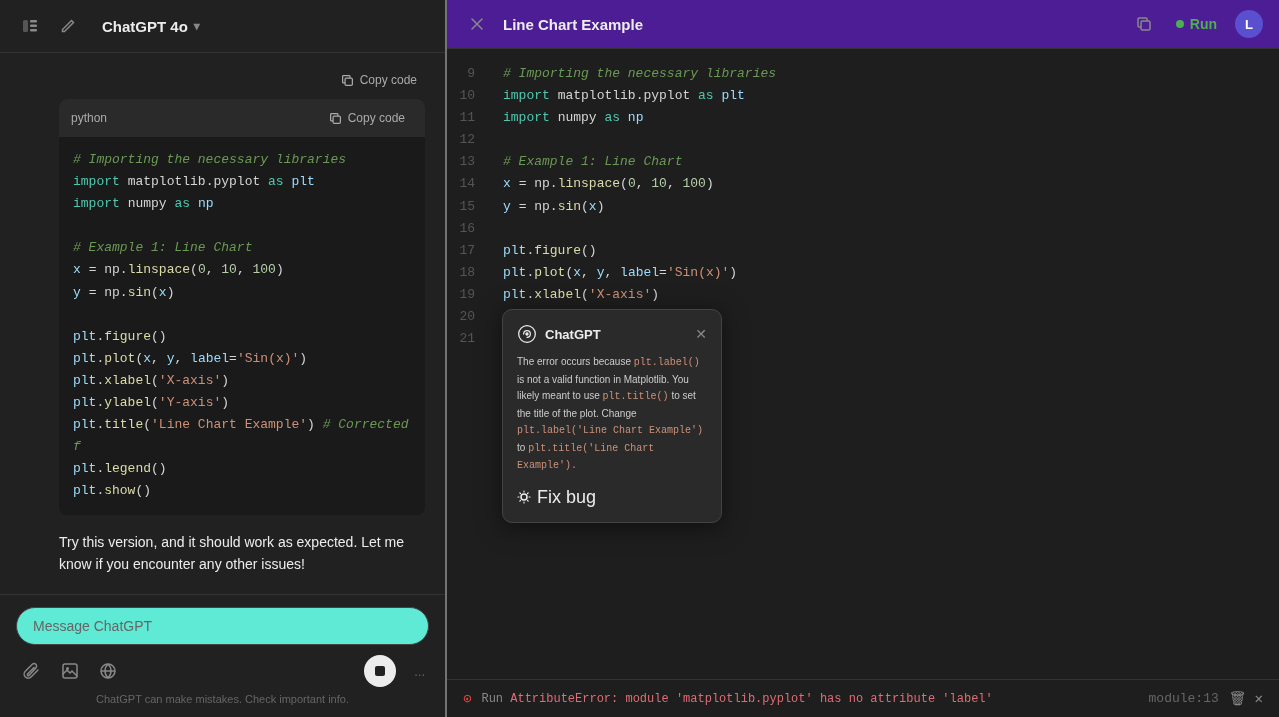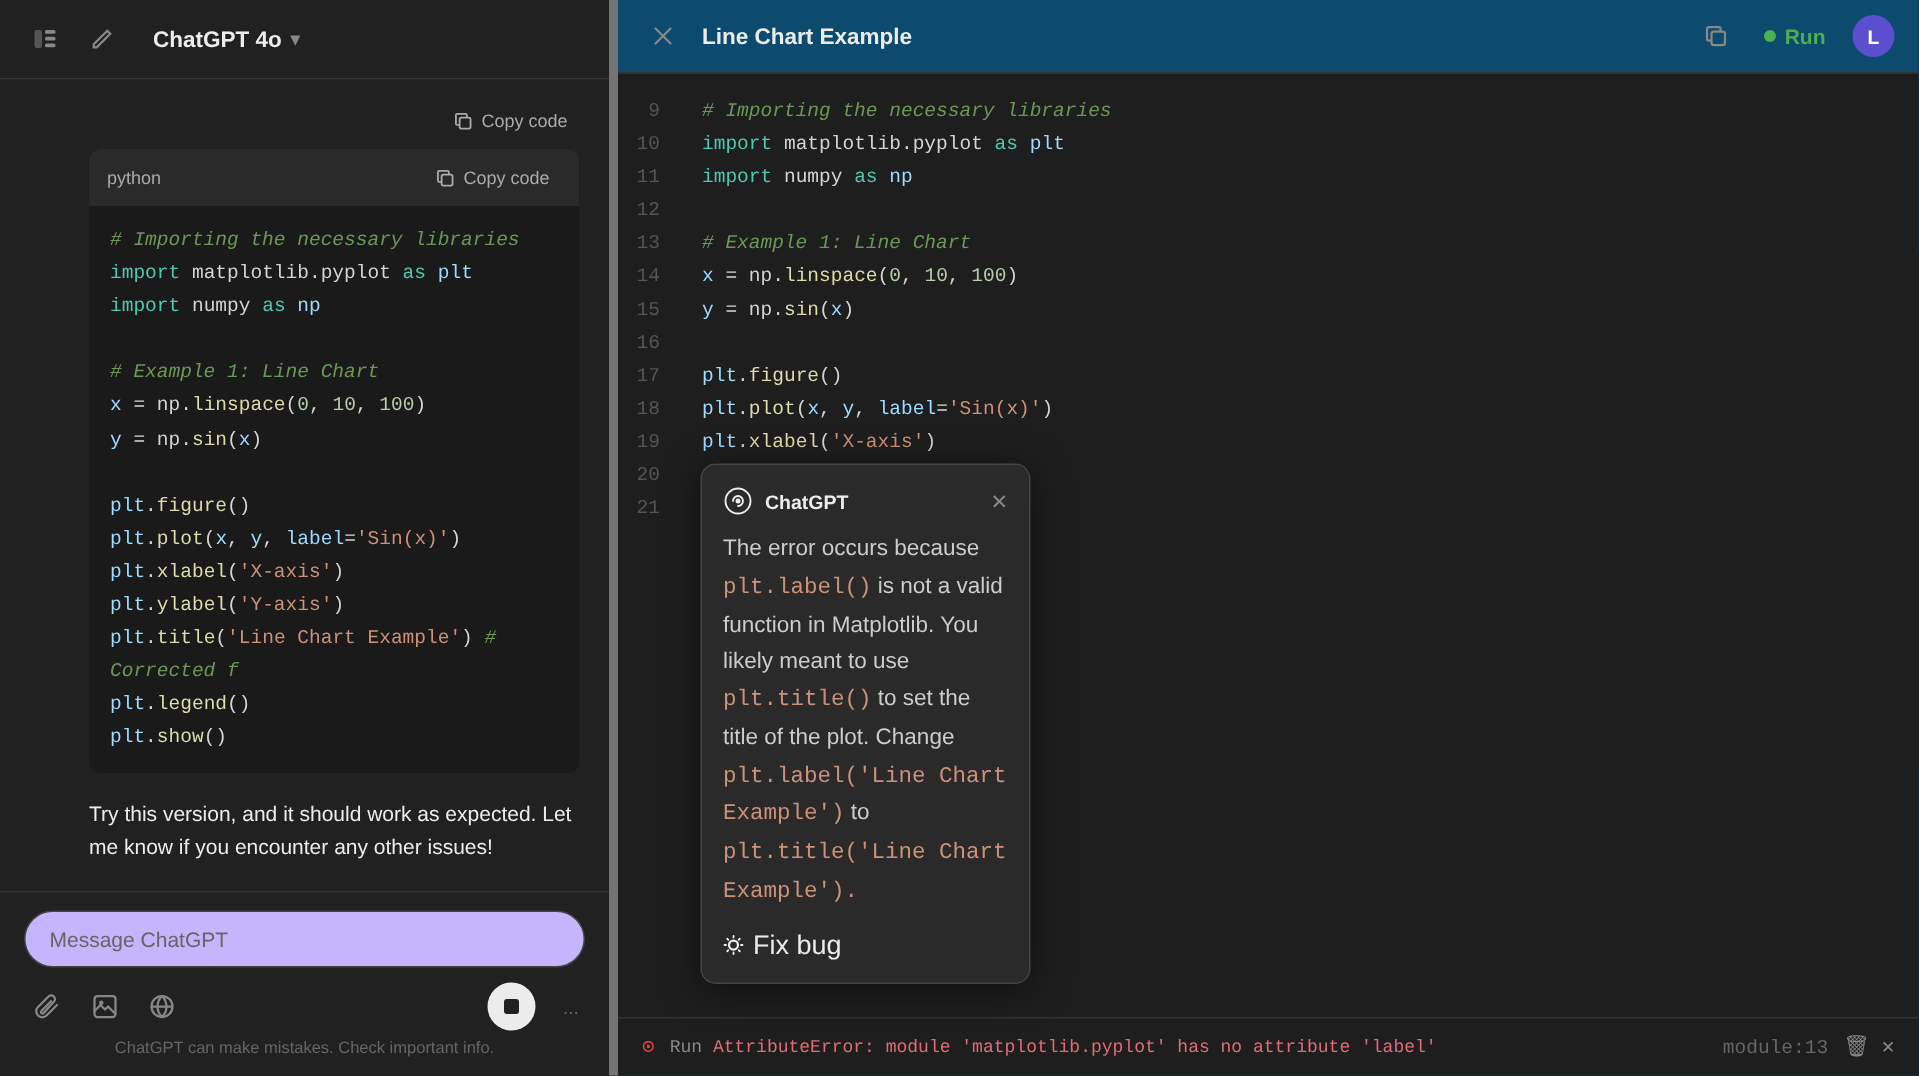--- a/index.html
+++ b/index.html
@@ -8,25 +8,25 @@
       background: #212121;
       color: #ececec;
       display: flex;
       height: 717px;
       width: 1279px;
       overflow: hidden;
     }
 
     
     .left-panel {
-      width: 412px;
+      width: 447px;
       background: #212121;
       display: flex;
       flex-direction: column;
-      border-right: 6px solid #737373;
+      border-right: 2px solid #737373;
       position: relative;
     }
 
     .top-bar {
       display: flex;
       align-items: center;
       gap: 12px;
       padding: 12px 16px;
       border-bottom: 1px solid #333;
     }
@@ -152,21 +152,21 @@
     }
 
     .message-input-bar {
       border: 1px solid #444;
       border-radius: 24px;
       padding: 10px 16px;
       margin-bottom: 10px;
       font-size: 14px;
       color: #888;
       cursor: text;
-      background: #c4b5fd;
+      background: #5eead4;
     }
 
     .chat-footer-icons {
       display: flex;
       align-items: center;
       gap: 14px;
       padding: 0 4px;
     }
 
     .footer-icon {
@@ -201,21 +201,21 @@
     .disclaimer {
       text-align: center;
       font-size: 11px;
       color: #666;
       margin-top: 6px;
     }
 
     
     .right-panel {
       flex: 1;
-      background: #0c4a6e;
+      background: #4c1d95;
       display: flex;
       flex-direction: column;
       position: relative;
     }
 
     .right-header {
       display: flex;
       align-items: center;
       padding: 10px 16px;
       border-bottom: 1px solid #333;
@@ -346,21 +346,21 @@
     }
 
     .popup-close {
       cursor: pointer;
       color: #888;
       font-size: 14px;
       line-height: 1;
     }
 
     .popup-body {
-      font-size: 15px;
+      font-size: 10px;
       line-height: 1.65;
       color: #ccc;
       margin-bottom: 12px;
     }
 
     .popup-body .inline-code {
       font-family: 'Courier New', monospace;
       color: #ce9178;
     }
 

